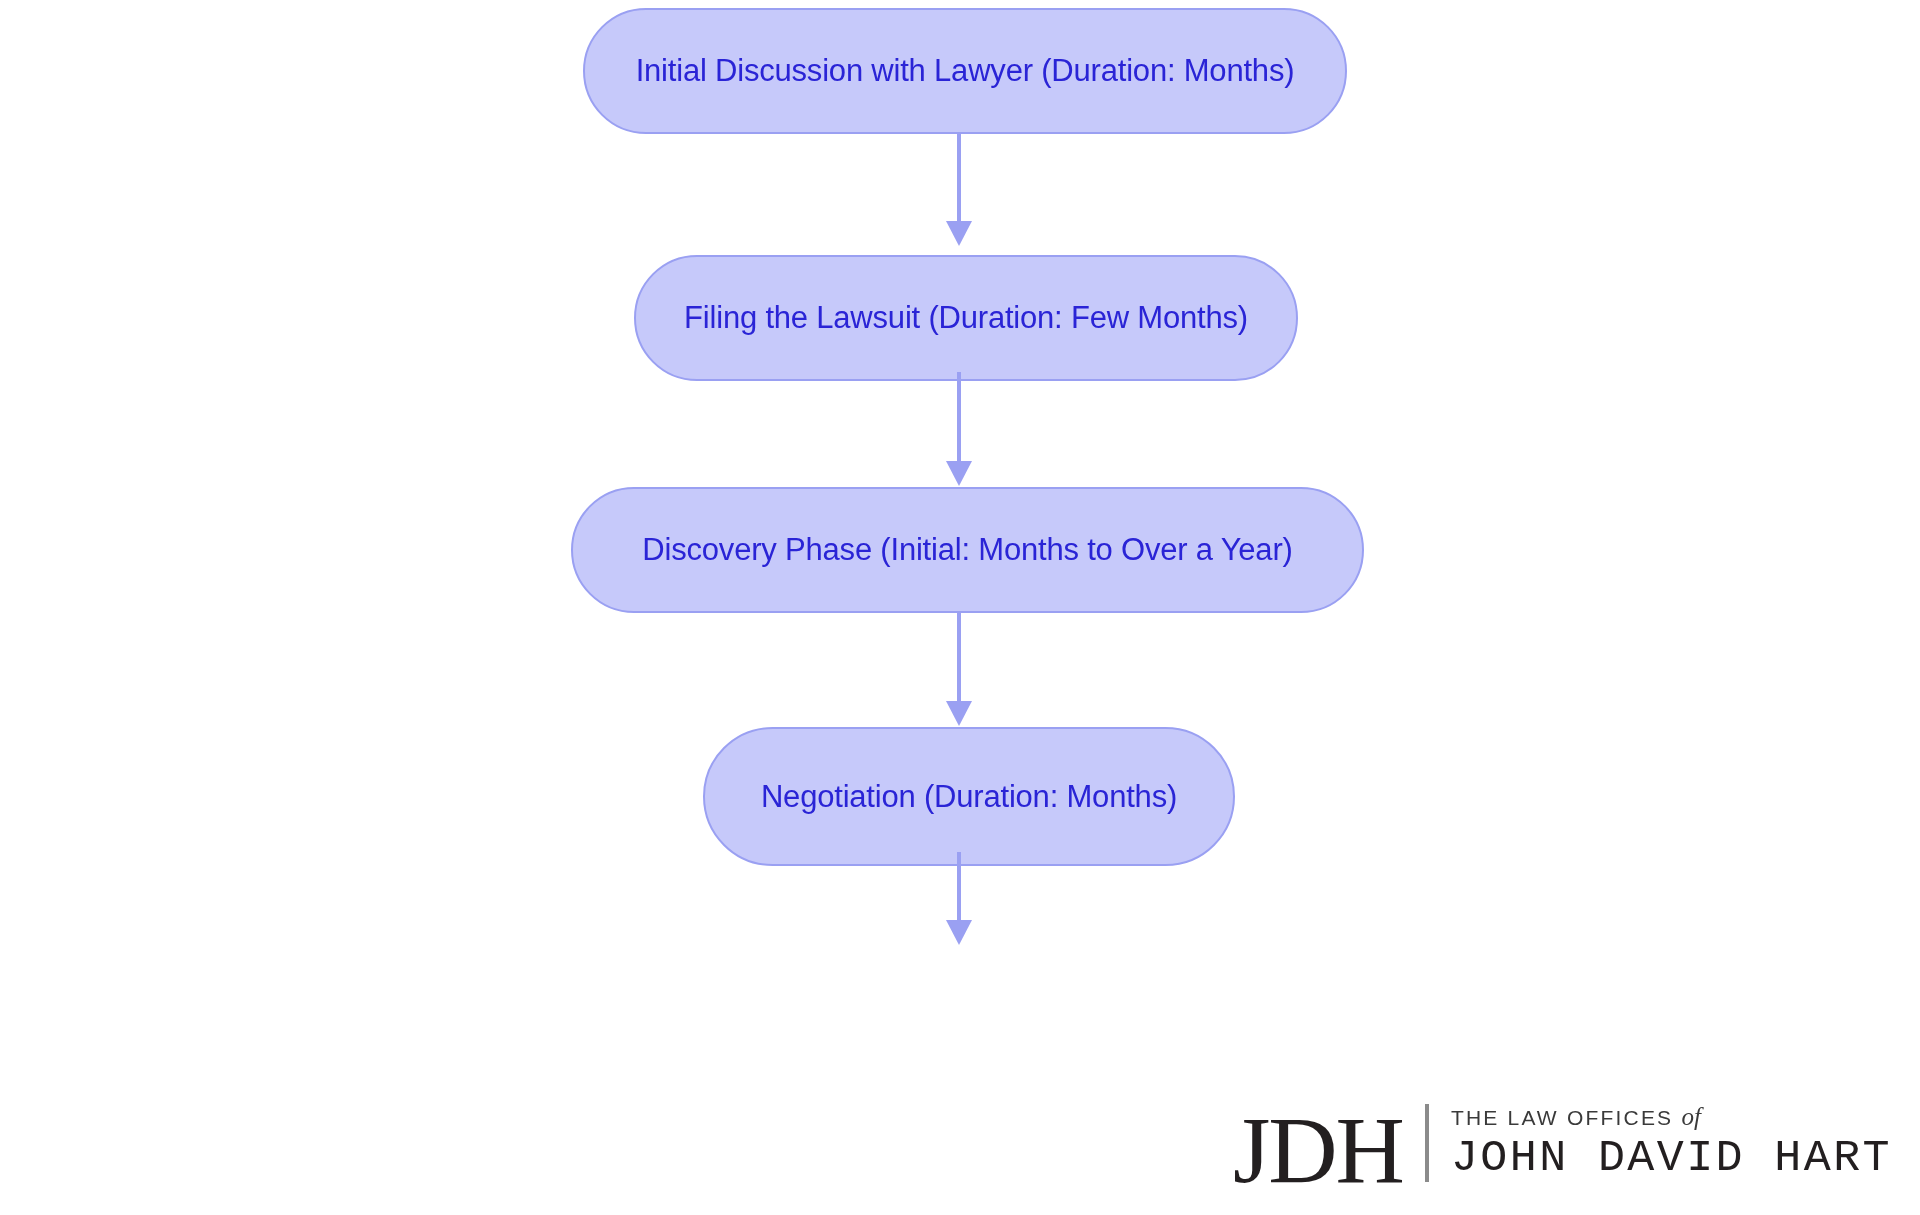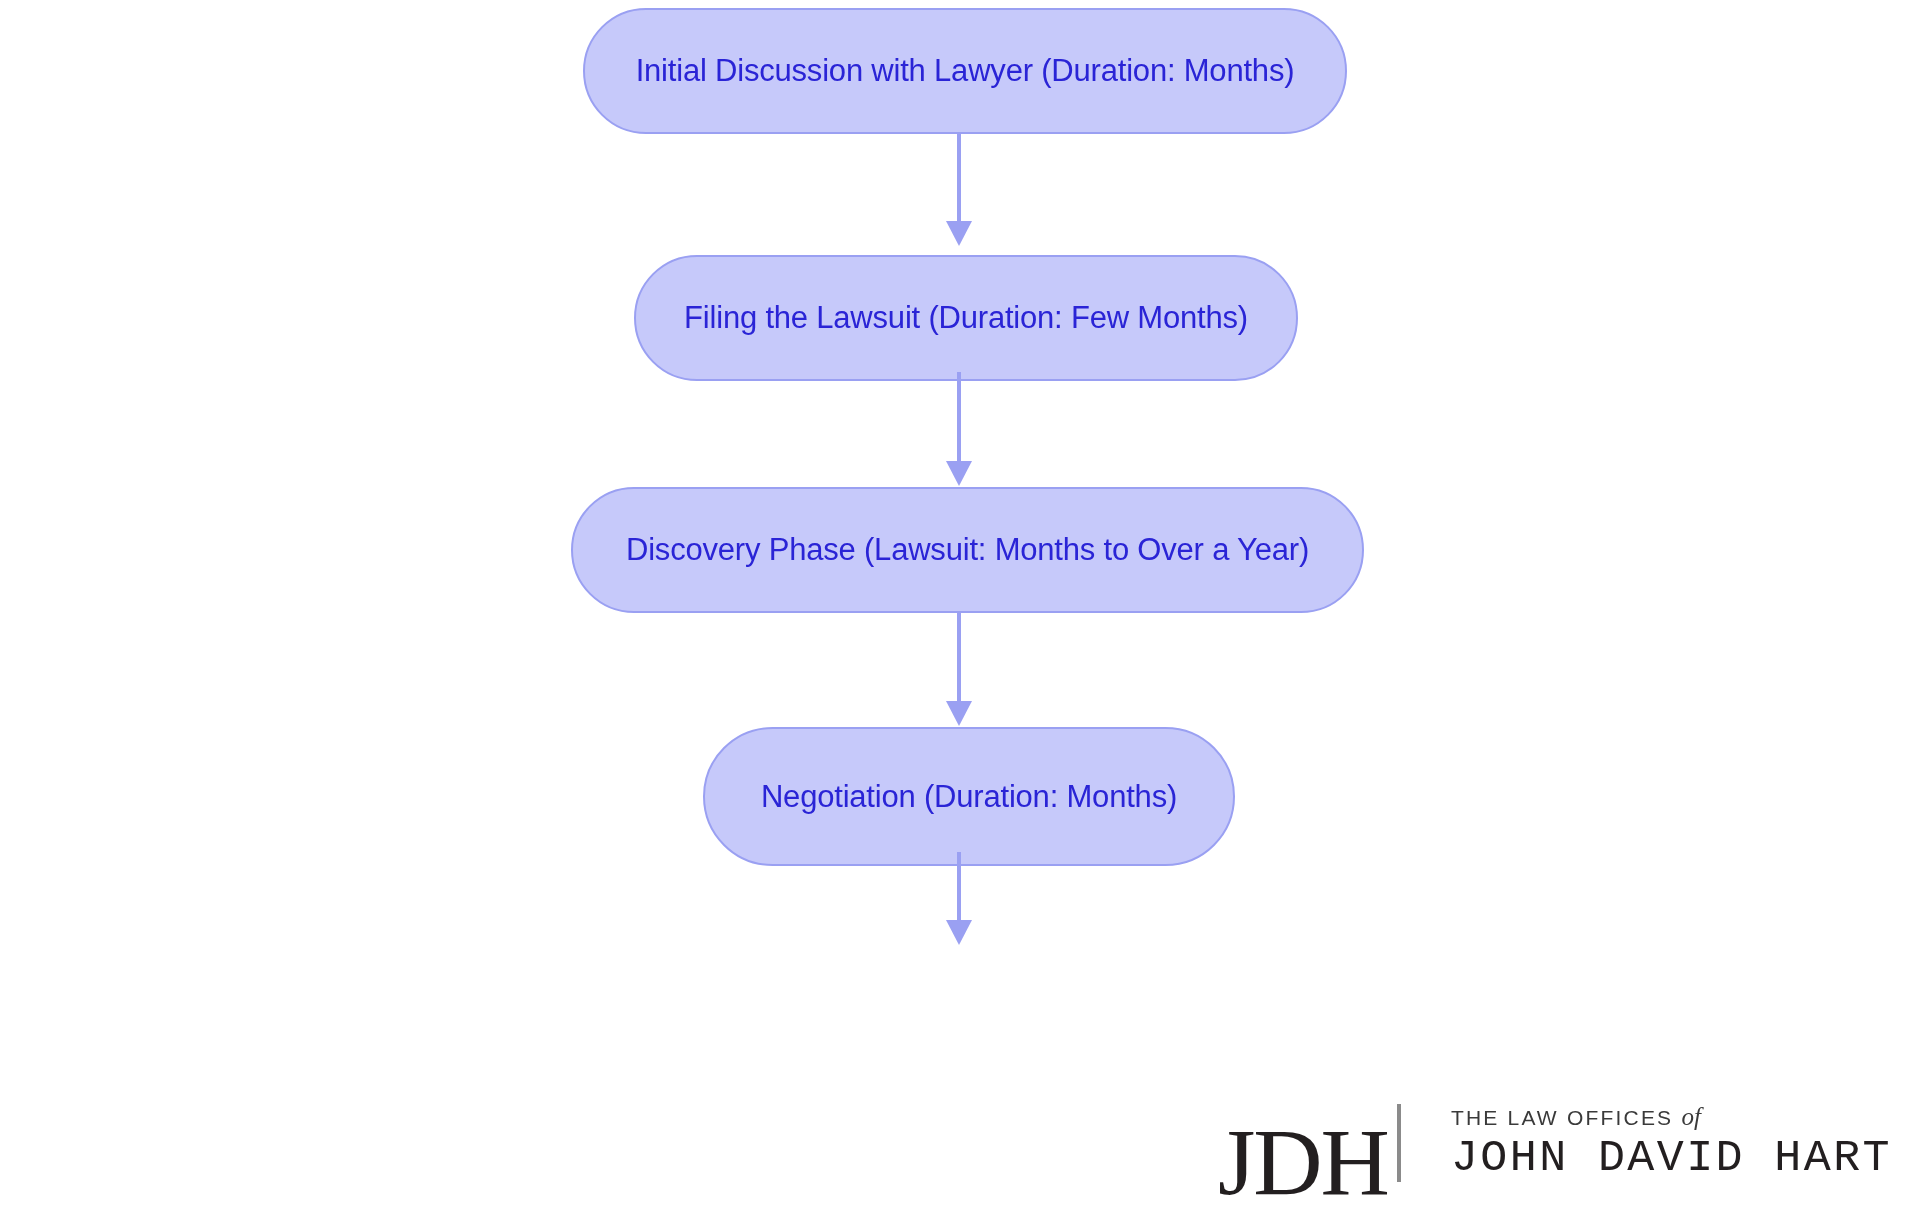--- a/index.html
+++ b/index.html
@@ -79,37 +79,36 @@
     align-items: center;
     gap: 0px;
     height: 104px;
   }
   .logo-mark {
     font-family: "Liberation Serif", serif;
     font-size: 96px;
     line-height: 1;
     letter-spacing: -2px;
     color: #231f20;
-    padding-right: 9px;
+    padding-right: 22px;
     position: relative;
-    top: 20px;
+    top: 8px;
   }
   .logo-divider {
     width: 4px;
     height: 78px;
     background: #8b8b8b;
     margin: 0 22px 0 0;
     flex: none;
   }
   .logo-text {
     display: flex;
     flex-direction: column;
     justify-content: center;
     gap: 4px;
-    margin-left: 28px;
   }
   .logo-line1 {
     font-family: "Liberation Sans", sans-serif;
     font-size: 21px;
     letter-spacing: 2.2px;
     color: #3a3a3a;
     text-transform: uppercase;
     white-space: nowrap;
   }
   .logo-line1 .of {
@@ -146,21 +145,21 @@
 
     <div class="node node-2">Filing the Lawsuit (Duration: Few Months)</div>
 
     <div class="arrow arrow-2">
       <svg width="42" height="116" viewBox="0 0 42 116" aria-hidden="true">
         <line x1="21" y1="0" x2="21" y2="91" stroke="#9aa0f2" stroke-width="4"></line>
         <polygon points="21,114 8,89 34,89" fill="#9aa0f2"></polygon>
       </svg>
     </div>
 
-    <div class="node node-3">Discovery Phase (Lawsuit: Months to Over a Year)</div>
+    <div class="node node-3">Discovery Phase (Initial: Months to Over a Year)</div>
 
     <div class="arrow arrow-3">
       <svg width="42" height="116" viewBox="0 0 42 116" aria-hidden="true">
         <line x1="21" y1="0" x2="21" y2="91" stroke="#9aa0f2" stroke-width="4"></line>
         <polygon points="21,114 8,89 34,89" fill="#9aa0f2"></polygon>
       </svg>
     </div>
 
     <div class="node node-4">Negotiation (Duration: Months)</div>
 

